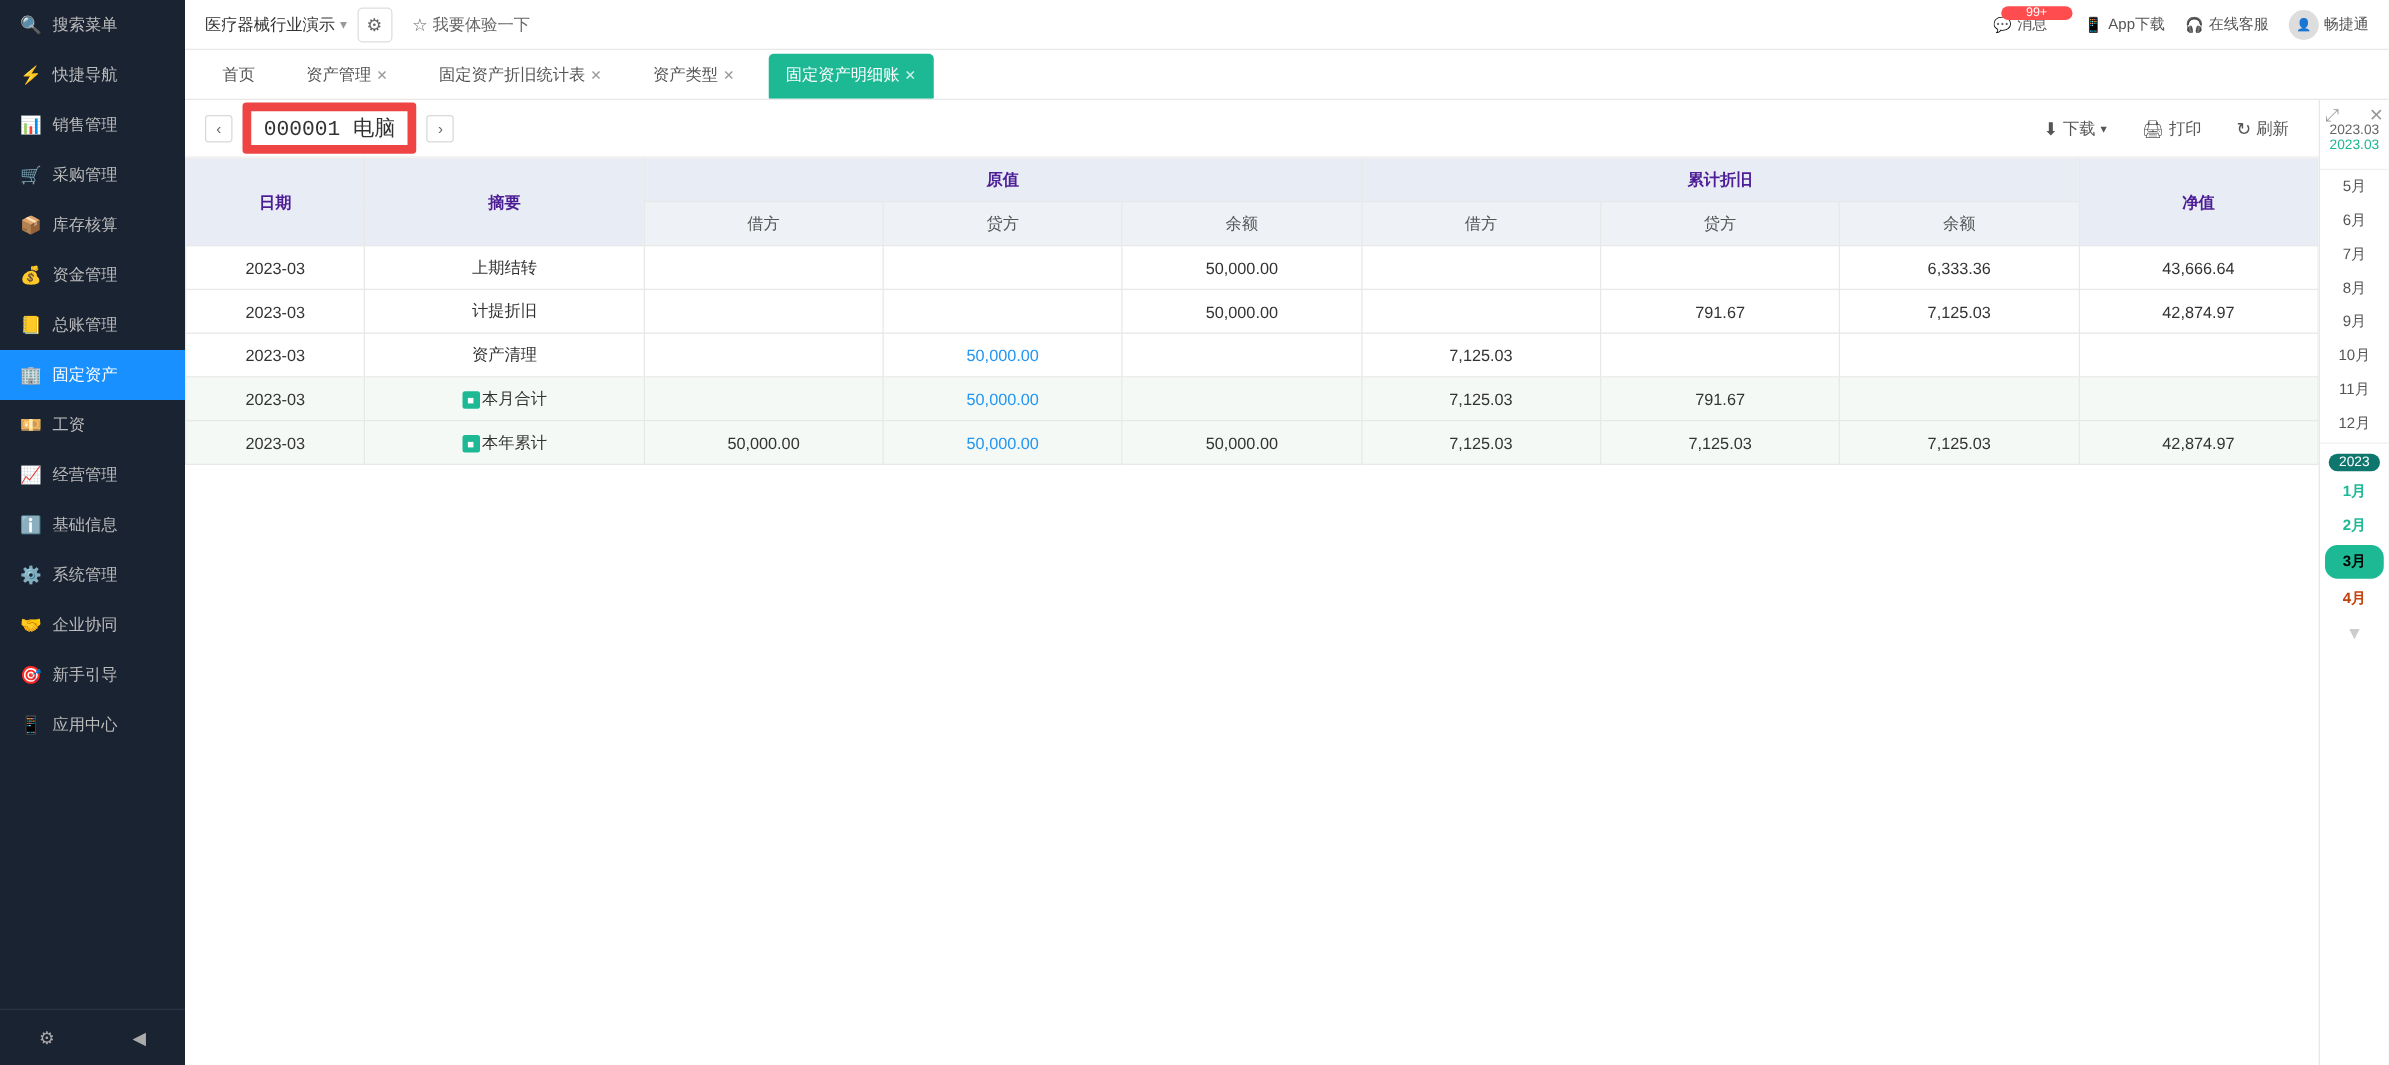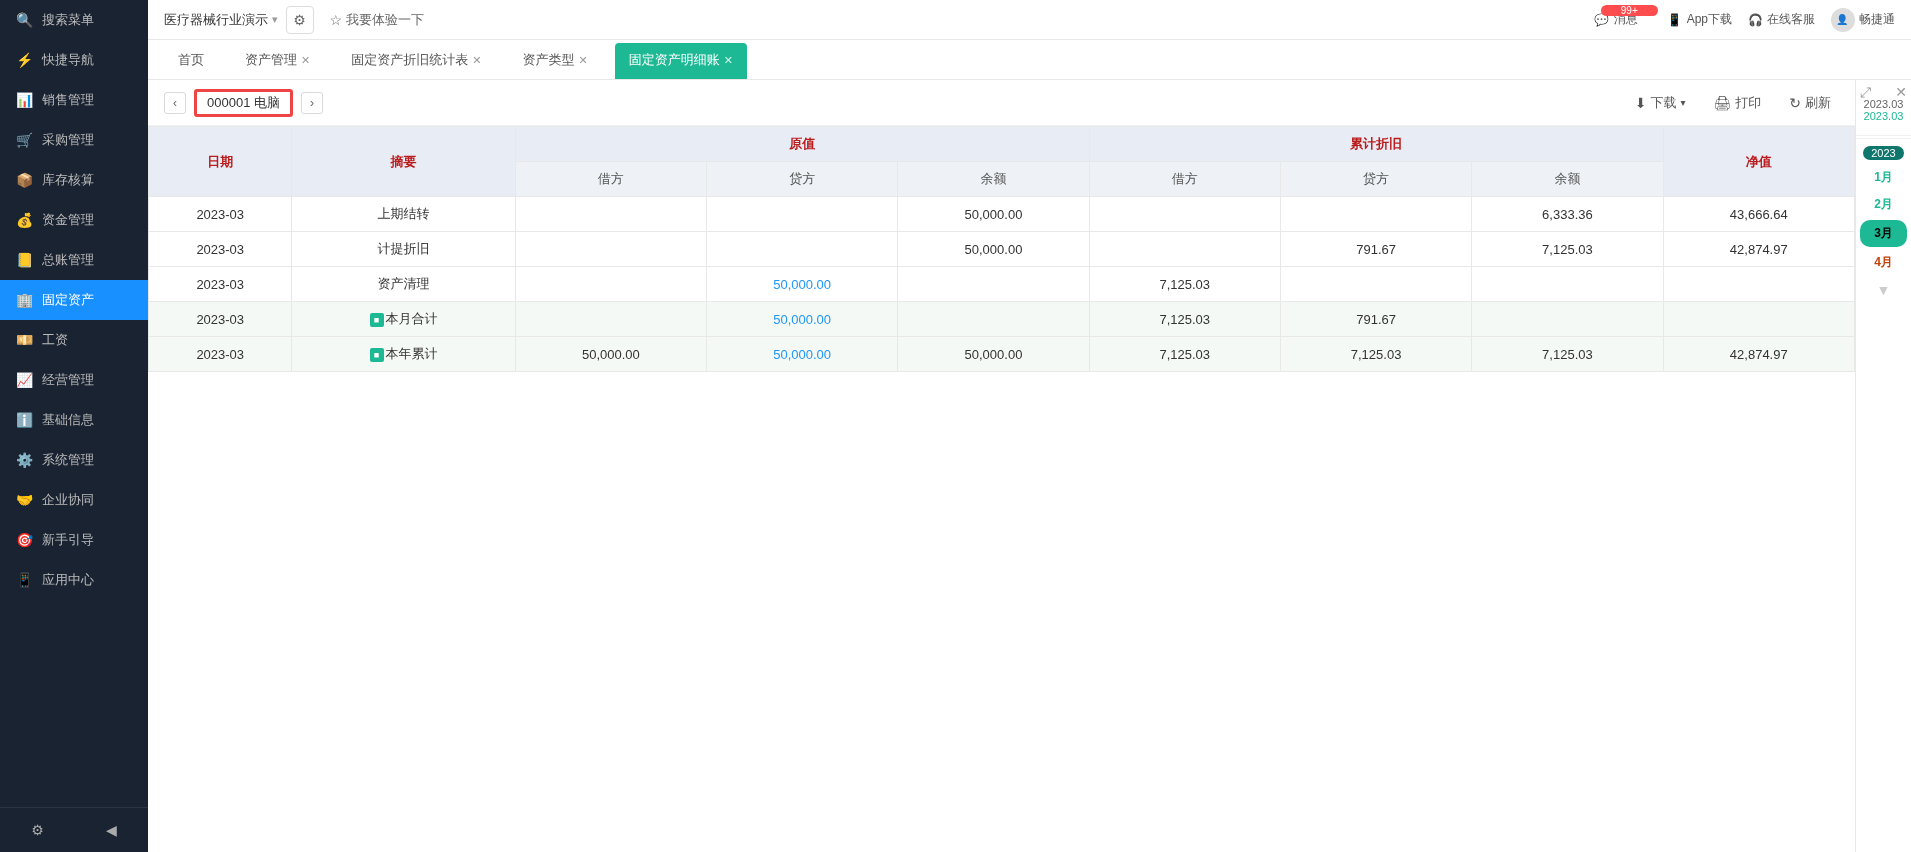--- a/index.html
+++ b/index.html
@@ -48,35 +48,35 @@
     
     .content-area { flex: 1; display: flex; overflow: hidden; background: #f0f2f5; }
 
     
     .main-panel { flex: 1; display: flex; flex-direction: column; overflow: hidden; background: #fff; margin: 0; }
 
     
     .toolbar { height: 46px; background: #fff; border-bottom: 1px solid #f0f0f0; display: flex; align-items: center; justify-content: space-between; padding: 0 16px; flex-shrink: 0; }
     .toolbar-left { display: flex; align-items: center; gap: 8px; }
     .nav-btn { width: 22px; height: 22px; display: flex; align-items: center; justify-content: center; border: 1px solid #d9d9d9; border-radius: 3px; cursor: pointer; color: #666; font-size: 12px; background: #fff; }
-    .asset-tag { border: 3px solid #ef4444; border-radius: 3px; padding: 2px 10px; font-size: 13px; color: #333; background: #fff; }
+    .asset-tag { border: 7px solid #ef4444; border-radius: 3px; padding: 2px 10px; font-size: 17px; color: #333; background: #fff; font-family: Liberation Mono, monospace; }
     .toolbar-right { display: flex; align-items: center; gap: 12px; }
     .toolbar-btn { display: flex; align-items: center; gap: 4px; color: #555; font-size: 13px; cursor: pointer; padding: 4px 8px; }
     .toolbar-btn-icon { font-size: 14px; }
 
     
     .table-container { flex: 1; overflow: auto; }
     .data-table { width: 100%; border-collapse: collapse; }
     .data-table th, .data-table td { border: 1px solid #e8e8e8; padding: 8px 12px; text-align: center; font-size: 13px; }
     .data-table th { background: #eef2f7; color: #555; font-weight: normal; }
     .data-table td { color: #333; background: #fff; }
     .data-table .date-col { width: 90px; }
     .data-table .memo-col { width: 140px; }
     .data-table .amount-col { width: 120px; }
-    .group-header th { background: #e8edf5; font-weight: bold; color: #b91c1c; }
+    .group-header th { background: #e8edf5; font-weight: bold; color: #4c1d95; }
     .sub-header th { background: #eef2f7; }
     .tag-icon { display: inline-block; width: 14px; height: 14px; background: #1db994; border-radius: 2px; color: white; font-size: 9px; text-align: center; line-height: 14px; margin-right: 2px; vertical-align: middle; }
     .summary-row td { background: #f5f9f5 !important; font-weight: normal; }
 
     
     .timeline-panel { width: 56px; background: #fff; border-left: 1px solid #e8e8e8; display: flex; flex-direction: column; overflow-y: auto; flex-shrink: 0; position: relative; }
     .timeline-panel::-webkit-scrollbar { width: 0; }
   </style>
 </head>
 <body>
@@ -314,20 +314,30 @@
       </div>
     </div>
 
     <div class="timeline-panel">
       <div style="position:relative; height:56px; border-bottom:1px solid #f0f0f0; display:flex; align-items:center; justify-content:center; flex-direction:column; padding-top:4px;">
         <div style="position:absolute; top:4px; right:4px; cursor:pointer; color:#999; font-size:14px;">✕</div>
         <div style="position:absolute; top:4px; left:4px; cursor:pointer; color:#999; font-size:14px;">⤢</div>
         <div style="font-size:11px; color:#666; text-align:center;">2023.03</div>
         <div style="font-size:11px; color:#1db994; text-align:center;">2023.03</div>
       </div>
+      <div id="timeline-months-before">
+          <div style="font-size: 12px; color: rgb(85, 85, 85); text-align: center; padding: 5px 2px; cursor: pointer;">5月</div>
+          <div style="font-size: 12px; color: rgb(85, 85, 85); text-align: center; padding: 5px 2px; cursor: pointer;">6月</div>
+          <div style="font-size: 12px; color: rgb(85, 85, 85); text-align: center; padding: 5px 2px; cursor: pointer;">7月</div>
+          <div style="font-size: 12px; color: rgb(85, 85, 85); text-align: center; padding: 5px 2px; cursor: pointer;">8月</div>
+          <div style="font-size: 12px; color: rgb(85, 85, 85); text-align: center; padding: 5px 2px; cursor: pointer;">9月</div>
+          <div style="font-size: 12px; color: rgb(85, 85, 85); text-align: center; padding: 5px 2px; cursor: pointer;">10月</div>
+          <div style="font-size: 12px; color: rgb(85, 85, 85); text-align: center; padding: 5px 2px; cursor: pointer;">11月</div>
+          <div style="font-size: 12px; color: rgb(85, 85, 85); text-align: center; padding: 5px 2px; cursor: pointer;">12月</div>
+        </div>
       <div style="border-top:1px solid #f0f0f0; margin:2px 0;"></div>
       <div style="text-align:center; padding:4px 2px;">
         <span style="background:#0f766e; color:white; border-radius:10px; padding:1px 8px; font-size:11px;">2023</span>
       </div>
       <div id="timeline-months-2023">
           <div style="font-size: 12px; color: rgb(29, 185, 148); text-align: center; padding: 5px 2px; cursor: pointer; font-weight: bold;">1月</div>
           <div style="font-size: 12px; color: rgb(29, 185, 148); text-align: center; padding: 5px 2px; cursor: pointer; font-weight: bold;">2月</div>
           <div style="font-size: 12px; color: #000000; text-align: center; padding: 5px 4px; cursor: pointer; background: rgb(29, 185, 148); border-radius: 10px; margin: 2px 4px; font-weight: bold;">3月</div>
           <div style="font-size: 12px; color: #c2410c; text-align: center; padding: 5px 2px; cursor: pointer; font-weight: bold;">4月</div>
         </div>

